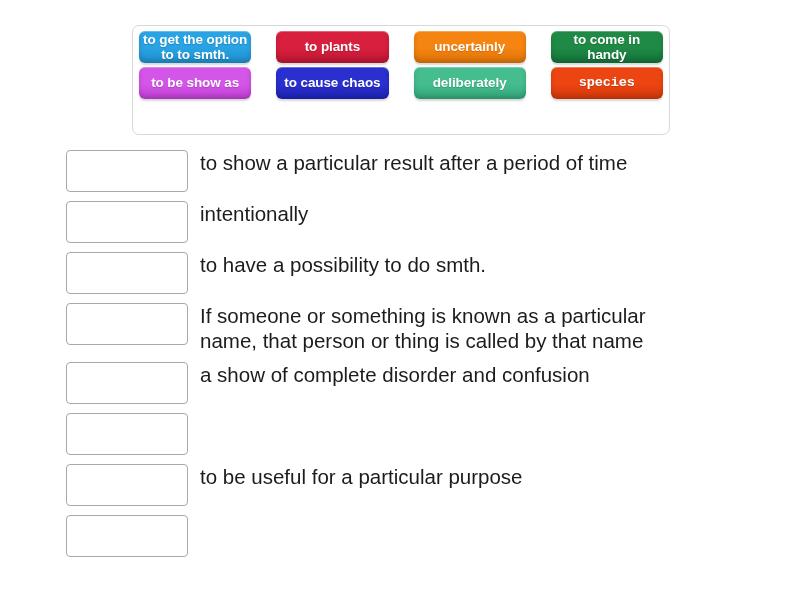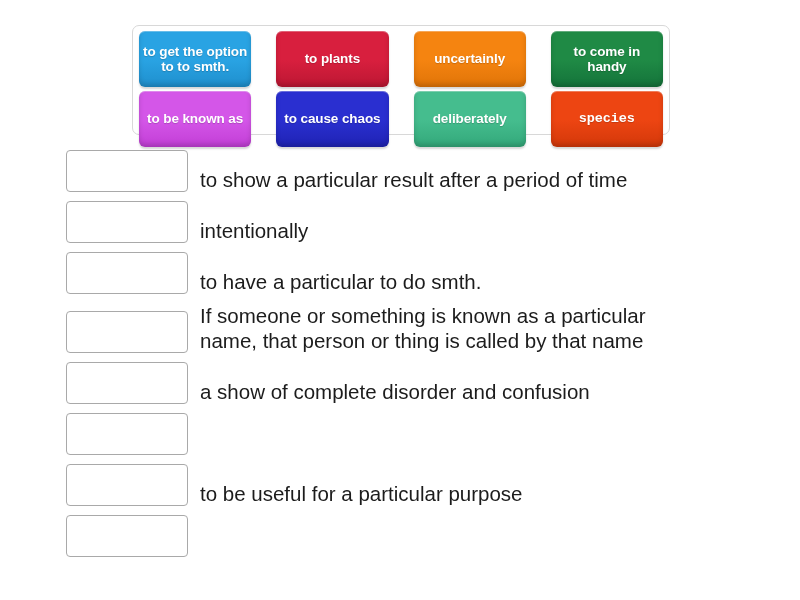--- a/index.html
+++ b/index.html
@@ -24,21 +24,21 @@
     height: 110px;
     box-sizing: border-box;
     border: 1px solid #d8d8d8;
     border-radius: 7px;
     background: #ffffff;
     padding: 5px 6px;
   }
   .tile-row {
     display: flex;
     gap: 25px;
-    height: 56px;
+    height: 32px;
     margin-bottom: 4px;
   }
   .tile-row:last-child { margin-bottom: 0; }
 
   .tile {
     flex: 1 1 0;
     border-radius: 6px;
     display: flex;
     align-items: center;
     justify-content: center;
@@ -61,21 +61,21 @@
 
   
   #answers {
     position: absolute;
     left: 0;
     top: 150px;
     width: 800px;
   }
   .answer-row {
     display: flex;
-    align-items: flex-end;
+    align-items: flex-start;
     margin-bottom: 9px;
     padding-left: 66px;
   }
   .drop-box {
     width: 122px;
     height: 42px;
     flex: 0 0 122px;
     border: 1px solid #a9a9a9;
     border-radius: 4px;
     background: #ffffff;
@@ -108,21 +108,21 @@
       <span>uncertainly</span>
     </div>
     <div class="tile" style="background: linear-gradient(rgb(31, 138, 69) 0%, rgb(31, 138, 69) 52%, rgb(20, 115, 58) 100%);">
       <span>to come
 in handy</span>
     </div>
   </div>
 
   <div class="tile-row">
     <div class="tile" style="background: linear-gradient(rgb(212, 86, 232) 0%, rgb(212, 86, 232) 52%, rgb(194, 62, 214) 100%);">
-      <span>to be known as</span>
+      <span>to be show as</span>
     </div>
     <div class="tile" style="background: linear-gradient(rgb(42, 47, 208) 0%, rgb(42, 47, 208) 52%, rgb(31, 35, 180) 100%);">
       <span>to cause chaos</span>
     </div>
     <div class="tile" style="background: linear-gradient(rgb(69, 189, 142) 0%, rgb(69, 189, 142) 52%, rgb(51, 168, 122) 100%);">
       <span>deliberately</span>
     </div>
     <div class="tile" style="background: linear-gradient(rgb(237, 69, 18) 0%, rgb(237, 69, 18) 52%, rgb(211, 56, 10) 100%); font-family: Liberation Mono, monospace;">
       <span>species</span>
     </div>
@@ -137,21 +137,21 @@
     <div class="definition">to show a particular result after a period of time</div>
   </div>
 
   <div class="answer-row">
     <div class="drop-box"></div>
     <div class="definition">intentionally</div>
   </div>
 
   <div class="answer-row">
     <div class="drop-box"></div>
-    <div class="definition">to have a particular to do smth.</div>
+    <div class="definition">to have a possibility to do smth.</div>
   </div>
 
   <div class="answer-row">
     <div class="drop-box"></div>
     <div class="definition">If someone or something is known as a particular
 name, that person or thing is called by that name</div>
   </div>
 
   <div class="answer-row">
     <div class="drop-box"></div>

